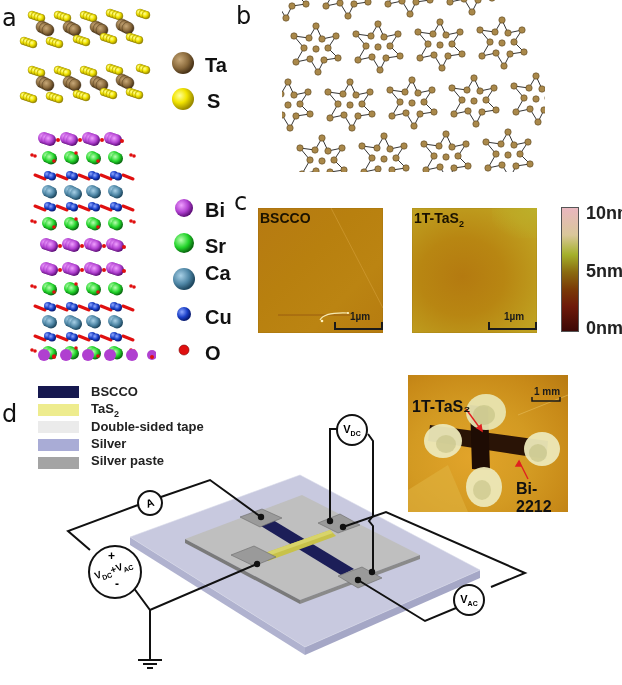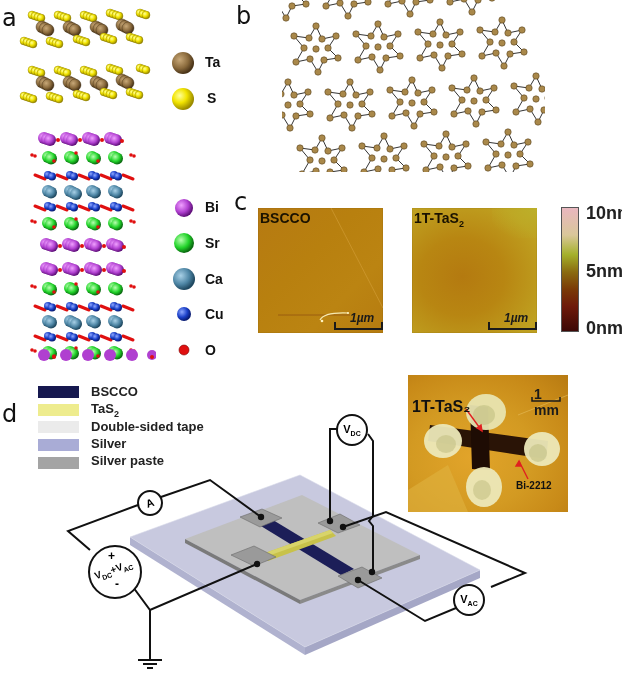--- a/index.html
+++ b/index.html
@@ -1,25 +1,25 @@
 <!DOCTYPE html>
 <html><head>
 <meta charset="utf-8">
 <style>
   html, body { margin:0; padding:0; background:#ffffff; }
   body { width:622px; height:685px; position:relative; overflow:hidden;
          font-family:"Liberation Sans", sans-serif; color:#000; }
   .abs { position:absolute; }
   .panel-letter { position:absolute; font-family:"DejaVu Sans", sans-serif; font-size:24px; color:#111; line-height:1; }
-  .legend-label { position:absolute; font-family:"Liberation Sans", sans-serif; font-weight:bold; font-size:14px; color:#111; }
+  .legend-label { position:absolute; font-family:"Liberation Sans", sans-serif; font-weight:bold; font-size:20px; color:#111; }
   svg { display:block; }
   .afm { position:absolute; width:125px; height:125px; box-shadow: inset 0 0 0 1px rgba(0,0,0,0.05); }
   .afm-title { position:absolute; left:2px; top:2px; font-weight:bold; font-size:14px; color:#1a1200; }
   .scalebar { position:absolute; height:6px; border-left:2px solid #1a1a1a; border-right:2px solid #1a1a1a; border-bottom:2px solid #1a1a1a; }
-  .scalebar-label { position:absolute; font-size:12px; color:#1a1a1a; font-weight:bold;font-style:italic; }
+  .scalebar-label { position:absolute; font-size:10px; color:#1a1a1a; font-weight:bold; }
   .cbar { position:absolute; left:561px; top:207px; width:16px; height:123px; border:1px solid #555;
           background:linear-gradient(to bottom,#e9b7bf 0%,#d9c79a 22%,#a4b02a 38%,#8a6b10 52%,#7a3a06 66%,#6e1a0a 80%,#3c0806 100%); }
   .cbar-label { position:absolute; left:586px; font-weight:bold; font-size:18px; color:#222; }
   .leg-swatch { position:absolute; left:38px; width:41px; height:12px; }
   .leg-text { position:absolute; left:91px; font-weight:bold; font-size:13px; color:#222; }
   .photo { position:absolute; left:408px; top:375px; width:160px; height:137px; overflow:hidden;
            background:radial-gradient(ellipse at 40% 60%, #e2a42a 0%, #d39a22 45%, #c88a18 75%, #b77a12 100%); }
 </style>
 </head>
 <body>
@@ -296,21 +296,21 @@
     <circle cx="10" cy="10" r="9" fill="url(#gBi)"></circle>
   </svg>
 <div class="legend-label" style="left:205px;top:199px;">Bi</div>
 <svg class="abs" style="left:173px;top:232px;" width="22" height="22">
     <circle cx="11" cy="11" r="10" fill="url(#gSr)"></circle>
   </svg>
 <div class="legend-label" style="left:205px;top:235px;">Sr</div>
 <svg class="abs" style="left:172px;top:267px;" width="24" height="24">
     <circle cx="12" cy="12" r="11" fill="url(#gCa)"></circle>
   </svg>
-<div class="legend-label" style="left:205px;top:271px;">Ca</div>
+<div class="legend-label" style="left:205px;top:262px;">Ca</div>
 <svg class="abs" style="left:176px;top:306px;" width="16" height="16">
     <circle cx="8" cy="8" r="7" fill="url(#gCu)"></circle>
   </svg>
 <div class="legend-label" style="left:205px;top:306px;">Cu</div>
 <svg class="abs" style="left:178px;top:344px;" width="12" height="12">
     <circle cx="6" cy="6" r="5" fill="#e01010" stroke="#7a0000" stroke-width="0.6"></circle>
   </svg>
 <div class="legend-label" style="left:205px;top:342px;">O</div>
 
 <div class="panel-letter" style="left:236px;top:4px;">b</div>
@@ -493,16 +493,16 @@
       <line x1="58" y1="34" x2="74" y2="56"></line>
       <polygon points="74,56 69,53 73,50"></polygon>
       <line x1="120" y1="104" x2="111" y2="86"></line>
       <polygon points="111,86 108,91 113,91"></polygon>
     </g>
 
     <g stroke="#1a1a1a" stroke-width="1.5" fill="none">
         <polyline points="124,22 124,26 152,26 152,22"></polyline>
       </g>
   </svg>
-  <div class="abs" style="left:126px;top:11px;font-size:14px;font-weight:bold;color:#1a1a1a;">1 mm</div>
+  <div class="abs" style="left:126px;top:11px;font-size:10px;font-weight:bold;color:#1a1a1a;text-align:right;">1 mm</div>
   <div class="abs" style="left:4px;top:23px;font-size:16px;font-weight:bold;color:#111;">1T-TaS₂</div>
-  <div class="abs" style="left:108px;top:105px;font-size:10px;font-weight:bold;color:#111;">Bi-2212</div>
+  <div class="abs" style="left:108px;top:105px;font-size:16px;font-weight:bold;color:#111;">Bi-2212</div>
 </div>
 
 </body></html>

